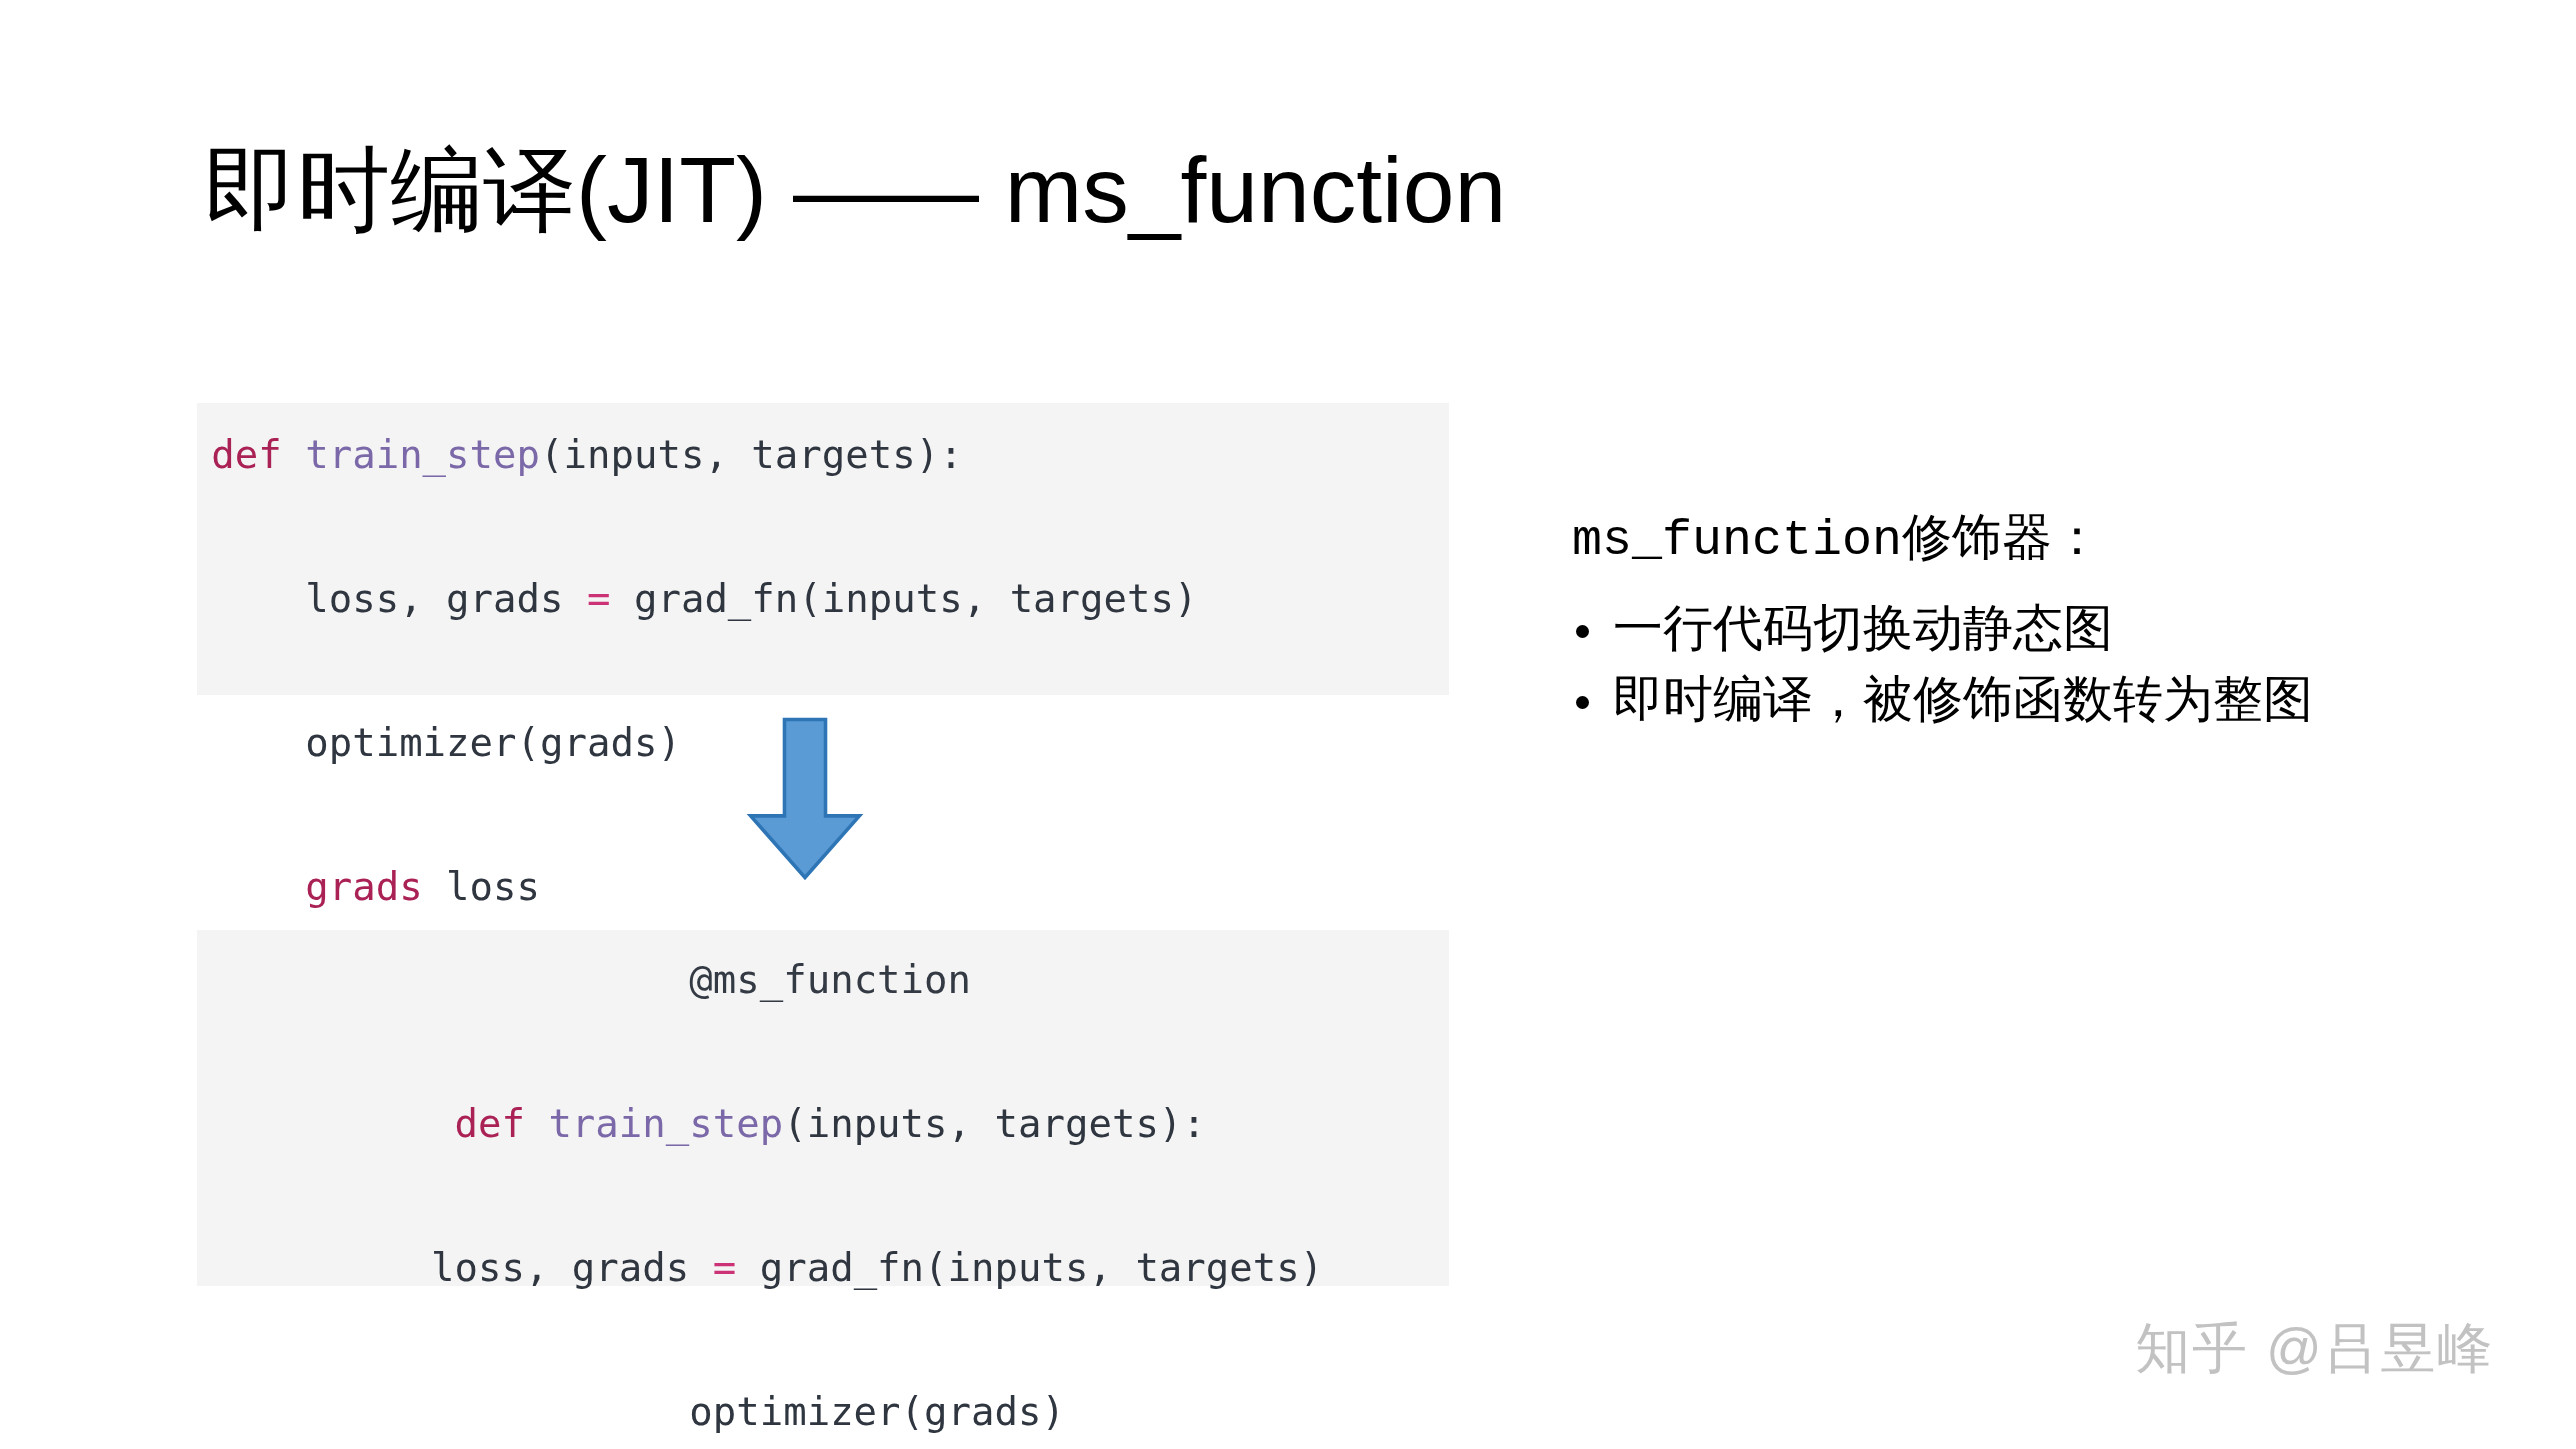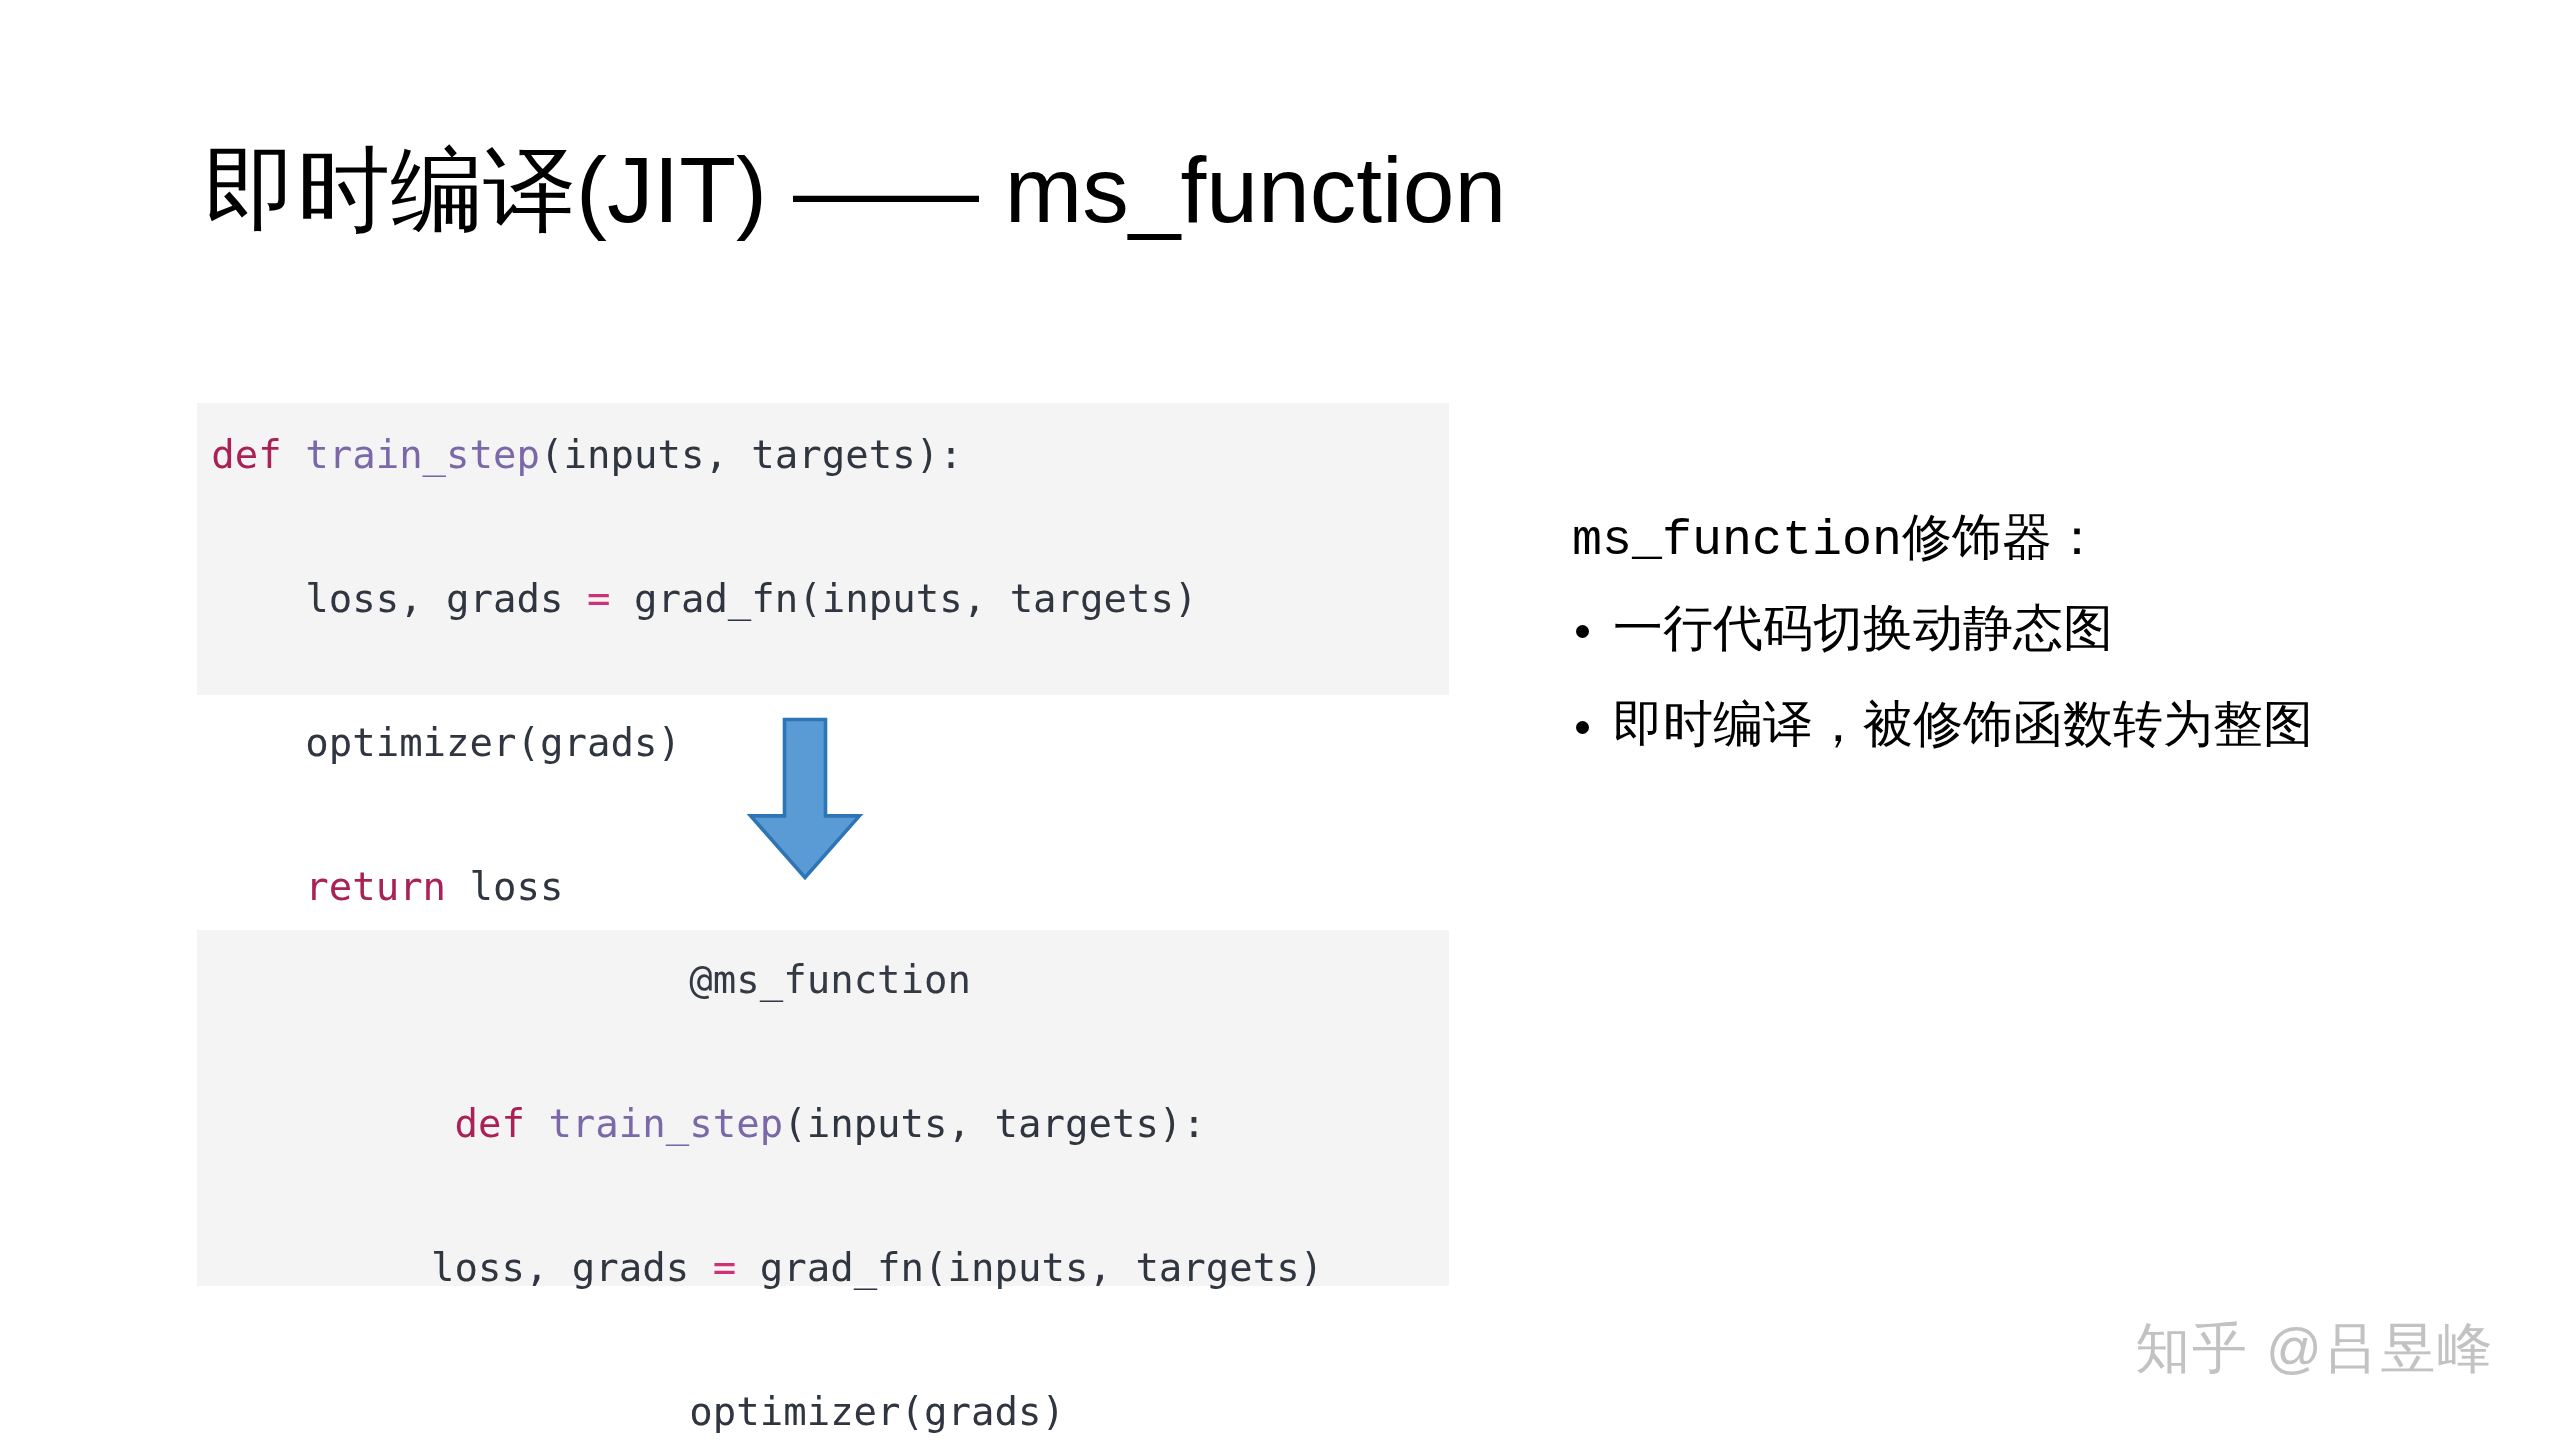--- a/index.html
+++ b/index.html
@@ -95,21 +95,21 @@
     list-style: none;
     margin: 0;
     padding: 0;
   }
   .bullet-item {
     position: relative;
     padding-left: 41px;
     font-size: 50px;
     line-height: 1.30;
     color: #000000;
-    margin-bottom: 31px;
+    margin-bottom: 6px;
   }
   .bullet-item::before {
     content: "";
     position: absolute;
     left: 3.6px;
     top: 29px;
     width: 13.4px;
     height: 13.4px;
     background: #000000;
     border-radius: 50%;
@@ -128,21 +128,21 @@
   }
 </style>
 </head>
 <body>
 
 <div class="slide-title">即时编译(JIT) —— ms_function</div>
 
 <div class="code-block" id="code-block-before"><span class="code-line"><span class="kw">def </span><span class="fname">train_step</span><span class="plain">(inputs, targets):</span></span>
 <span class="code-line"><span class="plain">    loss, grads </span><span class="op">=</span><span class="plain"> grad_fn(inputs, targets)</span></span>
 <span class="code-line"><span class="plain">    optimizer(grads)</span></span>
-<span class="code-line"><span class="kw">    return</span><span class="plain"> loss</span></span></div>
+<span class="code-line"><span class="kw">    grads</span><span class="plain"> loss</span></span></div>
 
 <div class="arrow-wrap">
   <svg viewBox="0 0 150 185" xmlns="http://www.w3.org/2000/svg">
     <polygon points="52,4 98,4 98,112 136,112 75,181 14,112 52,112" fill="#5b9bd5" stroke="#2e75b6" stroke-width="4" stroke-linejoin="miter"></polygon>
   </svg>
 </div>
 
 <div class="code-block" id="code-block-after"><span class="code-line"><span class="deco">@ms_function</span></span>
 <span class="code-line"><span class="kw">def </span><span class="fname">train_step</span><span class="plain">(inputs, targets):</span></span>
 <span class="code-line"><span class="plain">    loss, grads </span><span class="op">=</span><span class="plain"> grad_fn(inputs, targets)</span></span>

